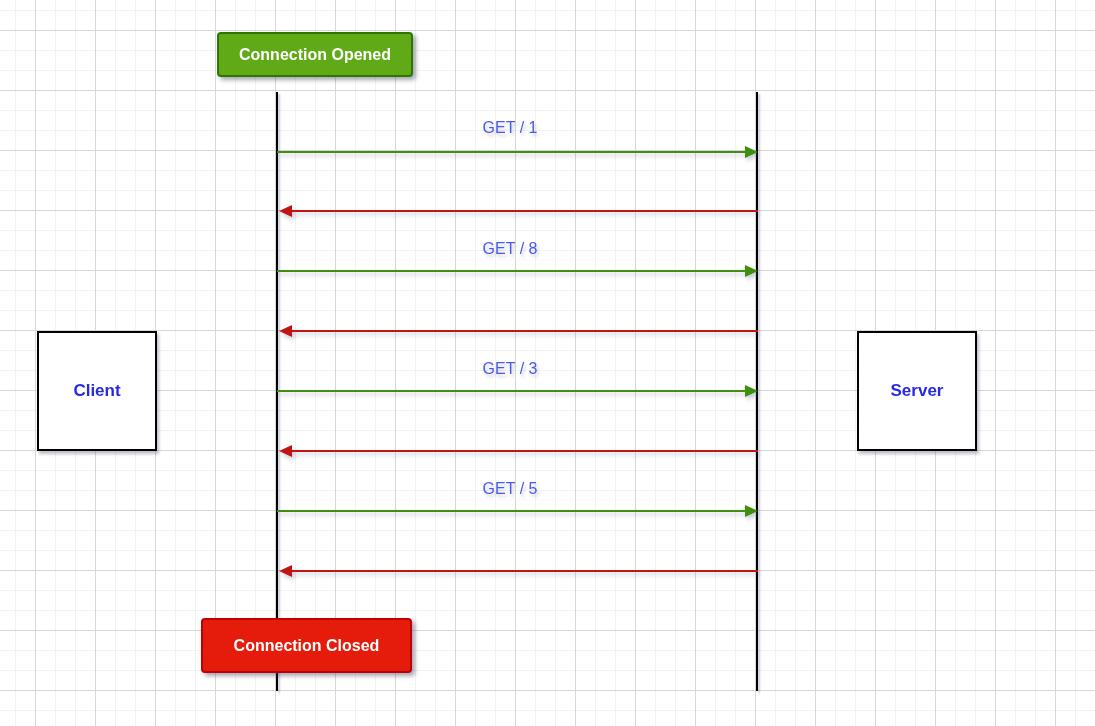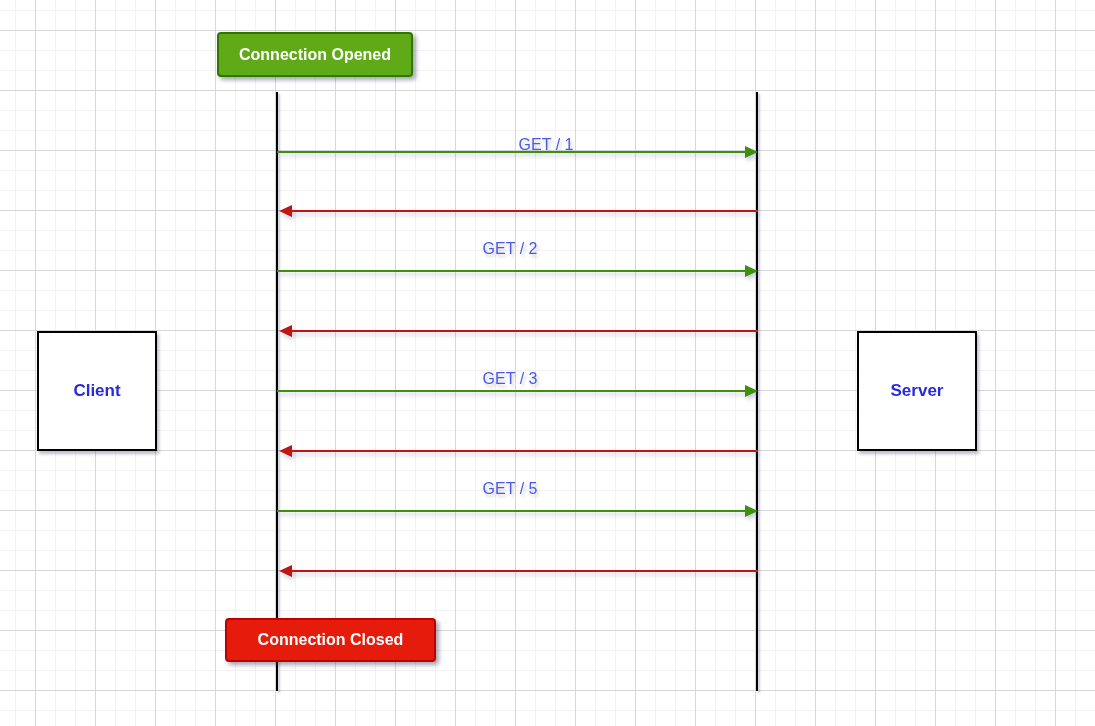--- a/index.html
+++ b/index.html
@@ -69,21 +69,21 @@
     justify-content: center;
     box-shadow: 3px 3px 4px rgba(60, 60, 90, 0.45);
     z-index: 3;
   }
   #badge-opened {
     left: 217px; top: 32px; width: 196px; height: 45px;
     background: #60a917;
     border: 2px solid #2d7600;
   }
   #badge-closed {
-    left: 225px; top: 618px; width: 211px; height: 44px;
+    left: 201px; top: 618px; width: 211px; height: 55px;
     background: #e51b0c;
     border: 2px solid #bd0000;
   }
 
   
   .arrow {
     position: absolute;
     left: 277px;
     width: 481px;
     height: 14px;
@@ -123,23 +123,23 @@
     left: 277px;
     width: 466px;
     height: 20px;
     line-height: 20px;
     text-align: center;
     color: #4a5ae8;
     font-size: 16px;
     text-shadow: 2px 3px 3px rgba(80, 80, 120, 0.25);
     z-index: 2;
   }
-  #label-1 { top: 135px; padding-left: 36px; }
+  #label-1 { top: 118px; }
   #label-2 { top: 239px; }
-  #label-3 { top: 369px; }
+  #label-3 { top: 359px; }
   #label-4 { top: 479px; }
 </style>
 </head>
 <body>
 
 <div class="canvas">
 
   <div class="lifeline" id="lifeline-client"></div>
   <div class="lifeline" id="lifeline-server"></div>
 
@@ -160,21 +160,21 @@
   <div class="msg-label" id="label-1">GET / 1</div>
   <div class="arrow req" id="req-1">
     <span class="line"></span>
     <span class="head"></span>
   </div>
   <div class="arrow resp" id="resp-1">
     <span class="line"></span>
     <span class="head"></span>
   </div>
 
-  <div class="msg-label" id="label-2">GET / 2</div>
+  <div class="msg-label" id="label-2">GET / 8</div>
   <div class="arrow req" id="req-2">
     <span class="line"></span>
     <span class="head"></span>
   </div>
   <div class="arrow resp" id="resp-2">
     <span class="line"></span>
     <span class="head"></span>
   </div>
 
   <div class="msg-label" id="label-3">GET / 3</div>

